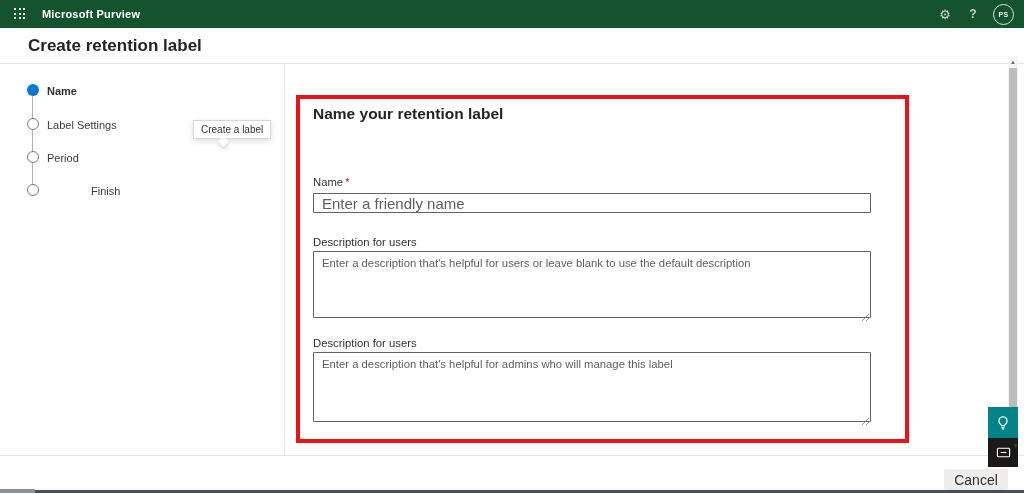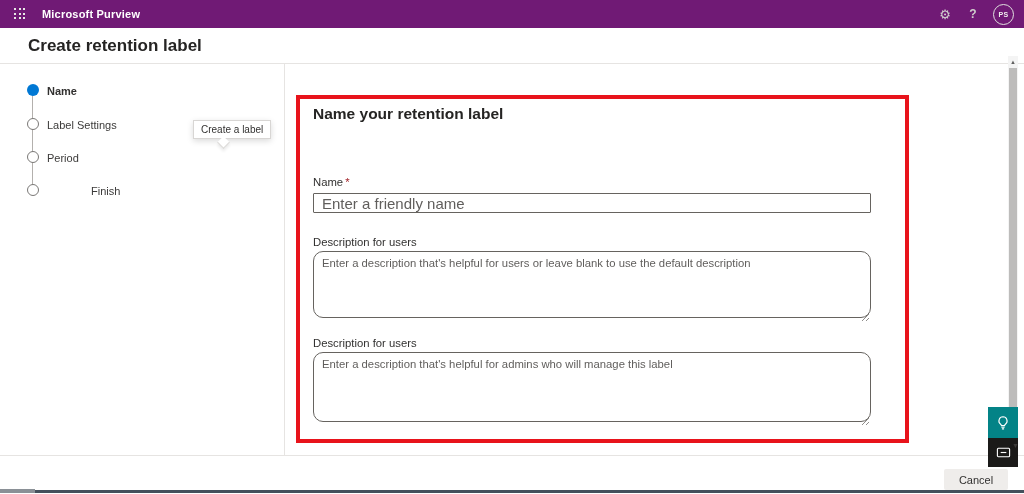--- a/index.html
+++ b/index.html
@@ -1,21 +1,21 @@
 <!DOCTYPE html>
 <html><head>
 <meta charset="utf-8">
 <style>
   * { margin: 0; padding: 0; box-sizing: border-box; }
   html,body { width: 1024px; height: 494px; }
   body { font-family: "Liberation Sans", sans-serif; background: #fff; overflow: hidden; }
   #page { position: relative; width: 1024px; height: 494px; background: #fff; }
 
   
-  .topbar { position: absolute; left:0; top:0; width:1024px; height:28px; background:#701a75; display:flex; align-items:center; }
+  .topbar { position: absolute; left:0; top:0; width:1024px; height:28px; background:#14532d; display:flex; align-items:center; }
   .waffle { width:28px; height:28px; margin-left:6px; display:flex; align-items:center; justify-content:center; cursor:pointer; }
   .waffle-grid { width:12px; height:12px; display:grid; grid-template-columns:repeat(3,1fr); grid-template-rows:repeat(3,1fr); gap:2px; }
   .waffle-grid span { width:2px; height:2px; background:#e8e7e6; }
   .topbar-title { color:#fff; font-size:11px; font-weight:bold; margin-left:8px; letter-spacing:.2px; }
   .topbar-right { position:absolute; right:4px; top:0; height:28px; display:flex; align-items:center; gap:4px; }
   .tb-btn { width:24px; height:24px; display:flex; align-items:center; justify-content:center; color:#d0cecd; cursor:pointer; }
   .gear-glyph { font-size:13px; line-height:1; }
   .help-glyph { font-size:12px; font-weight:bold; }
   .avatar { width:21px; height:21px; border-radius:50%; border:1.5px solid #e1e0df; display:flex; align-items:center; justify-content:center; color:#f0efee; font-size:7px; font-weight:bold; margin:0 6px 0 4px; cursor:pointer; letter-spacing:.3px; }
 
@@ -36,31 +36,31 @@
   .tooltip-caret { position:absolute; left:219px; top:74px; width:9px; height:9px; background:#fff; border-right:1px solid #d8d6d4; border-bottom:1px solid #d8d6d4; transform:rotate(45deg); box-shadow:2px 2px 3px rgba(0,0,0,.08); }
 
   
   .content { position:absolute; left:286px; top:64px; width:722px; height:391px; background:#fff; }
   .annotation-box { position:absolute; left:10px; top:31px; width:613px; height:348px; border:4px solid #e8131b; pointer-events:none; z-index:5; }
   .form-heading { position:absolute; left:27px; top:41px; font-size:15.5px; font-weight:bold; color:#252423; }
   .form-desc { position:absolute; left:27px; top:70px; width:562px; font-size:11.8px; line-height:1.58; color:#323130; }
   .field-label { position:absolute; left:27px; font-size:11.3px; color:#323130; }
   .req { color:#a4262c; margin-left:2px; }
   .txt-input { position:absolute; left:27px; top:129px; width:558px; height:20px; border:1px solid #66635f; background:#fff; font-family:"Liberation Sans",sans-serif; font-size:15px; color:#252423; padding:0 8px; outline:none; border-radius:1px; }
-  .txt-area { position:absolute; left:27px; width:558px; border:1px solid #66635f; background:#fff; font-family:"Liberation Sans",sans-serif; font-size:11.3px; color:#252423; padding:5px 8px; outline:none; resize:none; border-radius:10px; }
+  .txt-area { position:absolute; left:27px; width:558px; border:1px solid #66635f; background:#fff; font-family:"Liberation Sans",sans-serif; font-size:11.3px; color:#252423; padding:5px 8px; outline:none; resize:none; border-radius:1px; }
   .txt-input::placeholder, .txt-area::placeholder { color:#605e5c; opacity:1; }
   #ta-users { top:187px; height:67px; }
   #ta-admins { top:288px; height:70px; }
   .grip { position:absolute; left:575px; width:9px; height:9px; pointer-events:none; }
 
   
   .footer { position:absolute; left:0; top:455px; width:1024px; height:39px; background:#fff; border-top:1px solid #e6e4e2; }
   .next-annotation { position:absolute; left:284px; top:3px; width:93px; height:34px; border:4px solid #e8131b; display:flex; align-items:center; justify-content:center; }
   .next-btn { width:47px; height:20px; background:#0078d4; color:#fff; border:none; border-radius:2px; font-family:"Liberation Sans",sans-serif; font-size:11px; font-weight:bold; cursor:pointer; }
-  .cancel-btn { position:absolute; left:944px; top:13px; width:64px; height:21px; background:#efedeb; color:#323130; border:none; border-radius:2px; font-family:"Liberation Sans",sans-serif; font-size:11px; cursor:pointer; }
+  .cancel-btn { position:absolute; left:944px; top:13px; width:64px; height:21px; background:#efedeb; color:#323130; border:none; border-radius:2px; font-family:"Liberation Sans",sans-serif; font-size:14px; cursor:pointer; }
 
   
   .scrollbar { position:absolute; left:1008px; top:56px; width:10px; height:399px; background:#f4f4f4; z-index:1; }
   .sb-up { position:absolute; left:0; top:2px; width:10px; text-align:center; font-size:6px; color:#5f5f5f; line-height:8px; cursor:pointer; }
   .sb-thumb { position:absolute; left:1px; top:12px; width:8px; height:340px; background:#bdbcbb; cursor:pointer; }
   .bulb-btn { position:absolute; left:988px; top:407px; width:30px; height:31px; background:#038387; display:flex; align-items:center; justify-content:center; cursor:pointer; z-index:6; }
   .fb-btn { position:absolute; left:988px; top:438px; width:30px; height:29px; background:#1b1a19; display:flex; align-items:center; justify-content:center; cursor:pointer; z-index:6; }
   .fb-caret { position:absolute; left:1012px; top:442px; font-size:7px; color:#3b3a39; z-index:7; cursor:pointer; }
 
   

